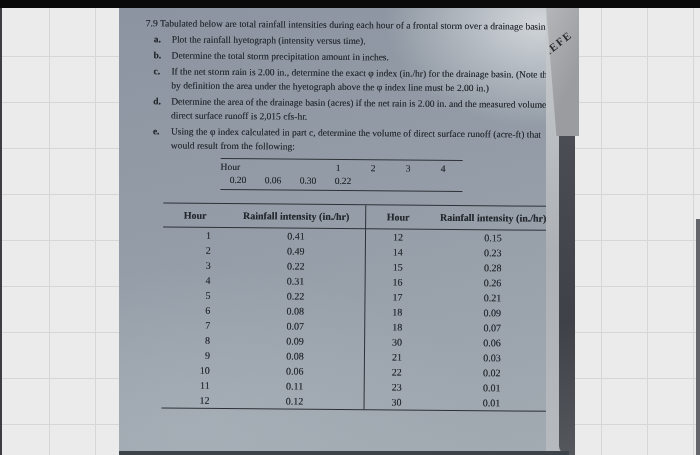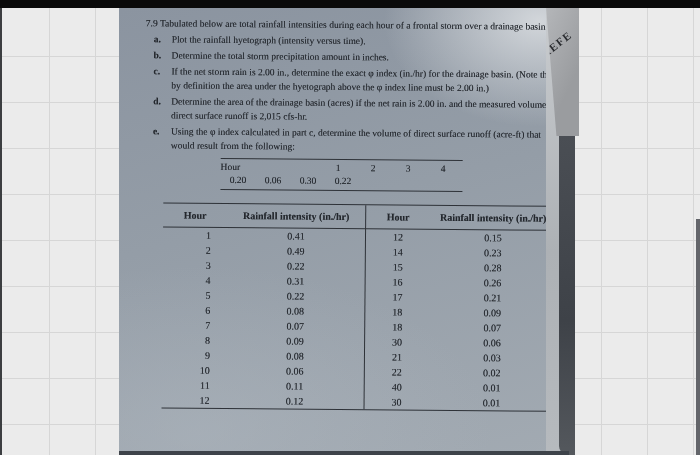--- a/index.html
+++ b/index.html
@@ -174,21 +174,21 @@
           </div>
         <div class="bt-row">
             <span class="c1">10</span>
             <span class="c2">0.06</span>
             <span class="c3">22</span>
             <span class="c4">0.02</span>
           </div>
         <div class="bt-row">
             <span class="c1">11</span>
             <span class="c2">0.11</span>
-            <span class="c3">40</span>
+            <span class="c3">23</span>
             <span class="c4">0.01</span>
           </div>
         <div class="bt-row">
             <span class="c1">12</span>
             <span class="c2">0.12</span>
             <span class="c3">30</span>
             <span class="c4">0.01</span>
           </div>
         <div class="bt-divider"></div>
       </div>

